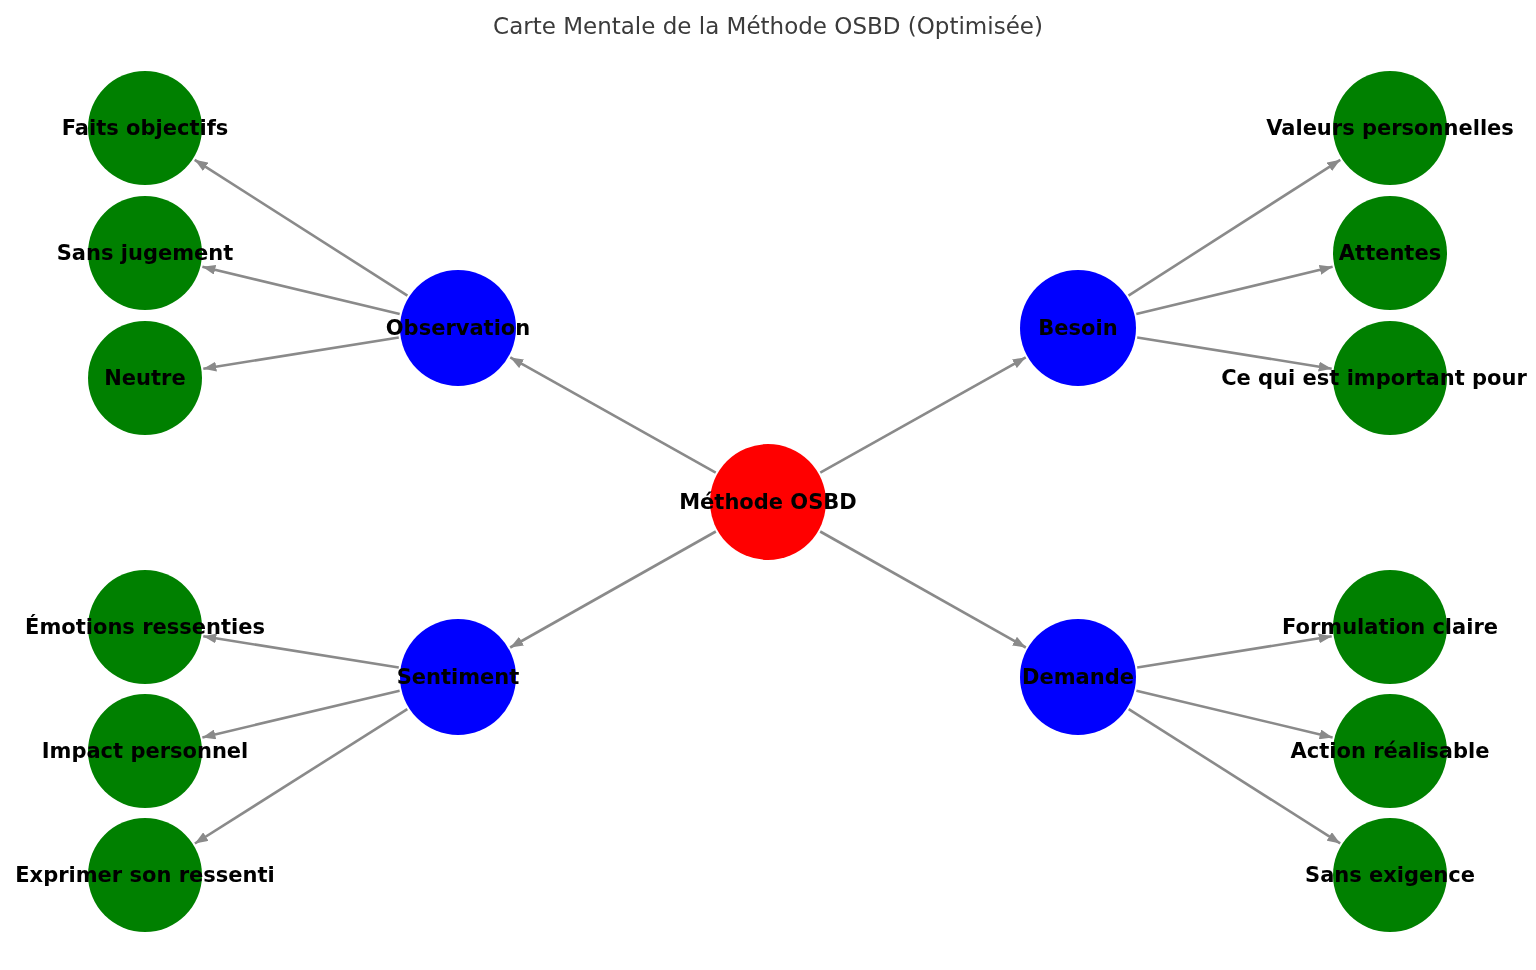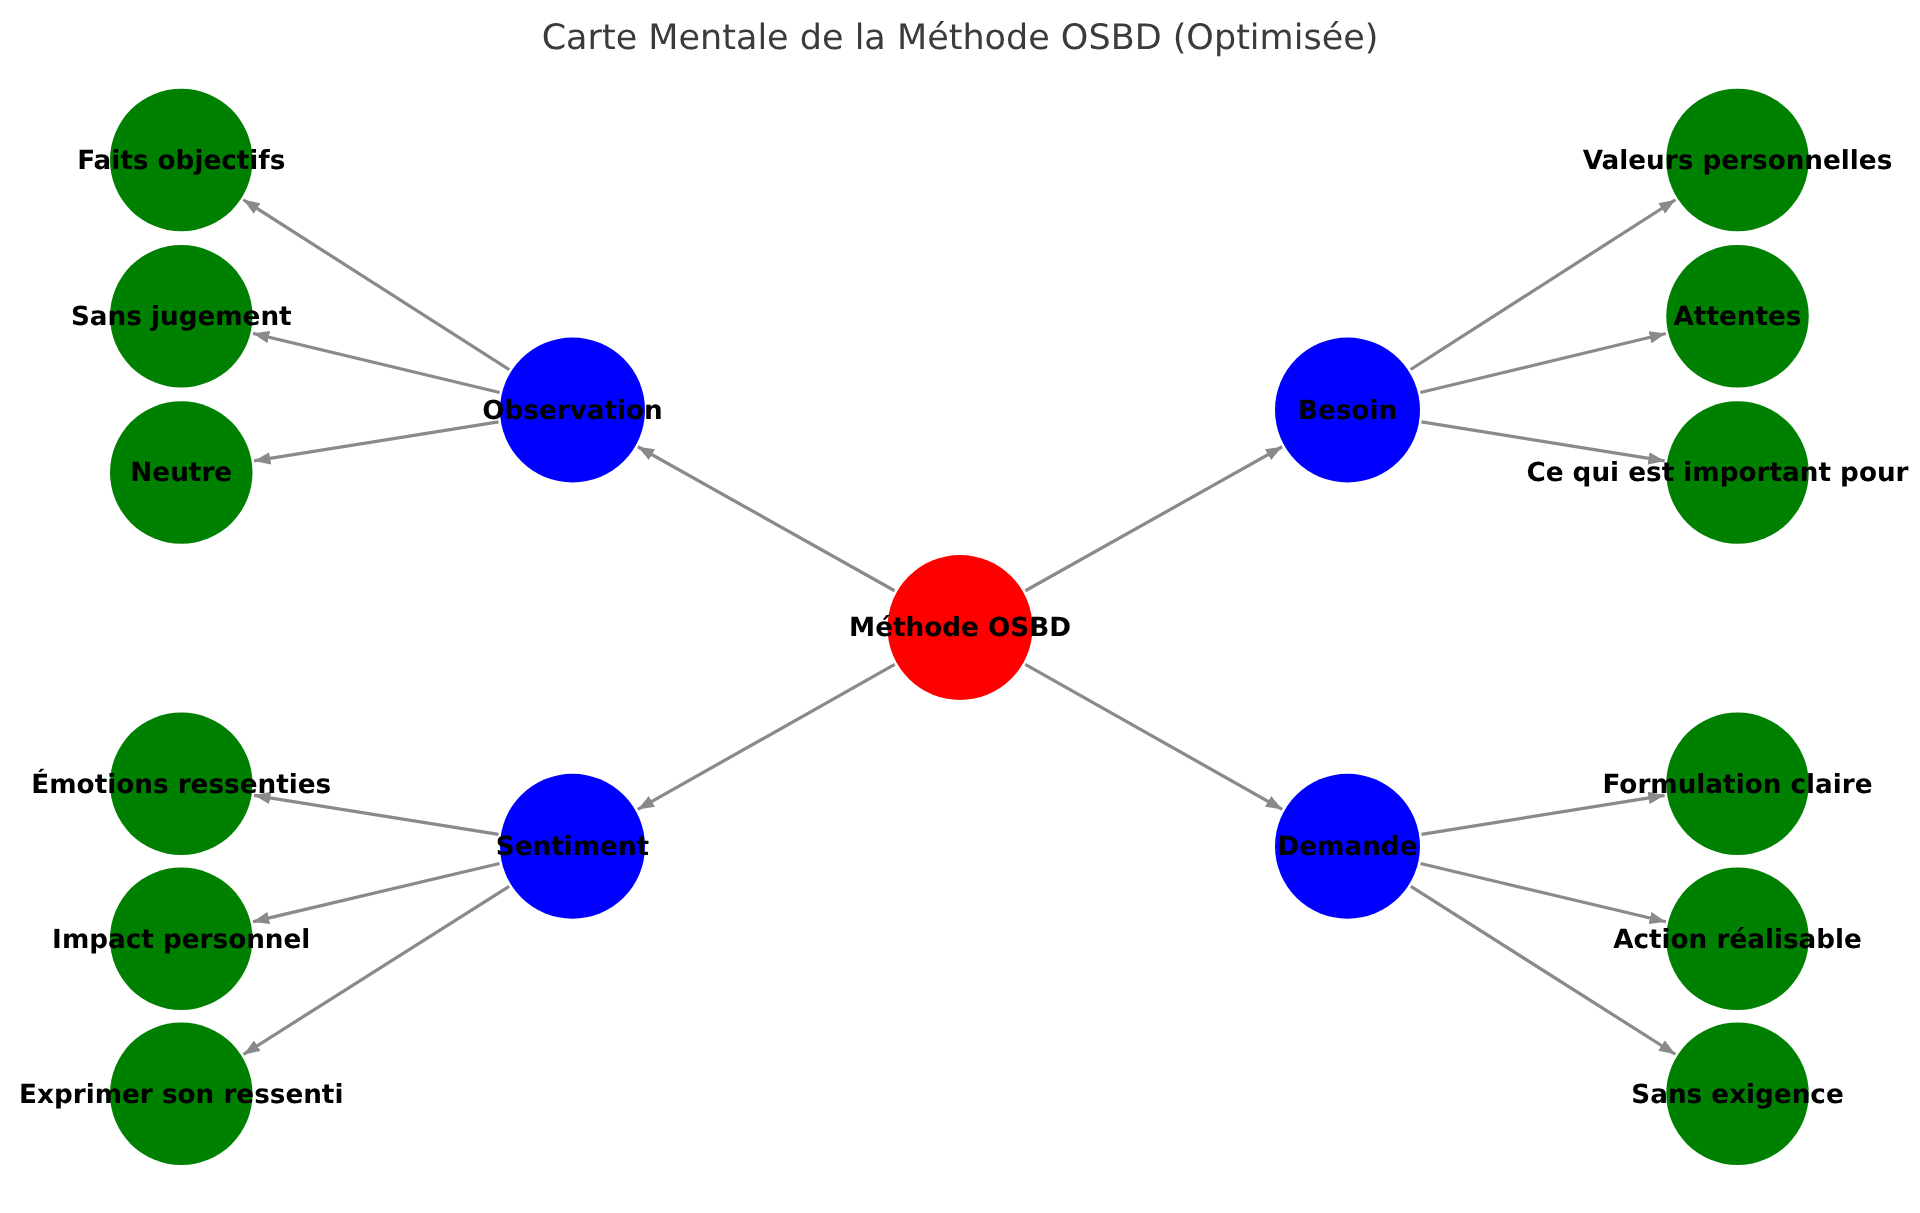--- a/index.html
+++ b/index.html
@@ -14,21 +14,21 @@
     background: #ffffff;
     overflow: hidden;
     font-family: "DejaVu Sans", sans-serif;
   }
   .diagram-title {
     position: absolute;
     top: 13px;
     left: 0;
     width: 100%;
     text-align: center;
-    font-size: 28px;
+    font-size: 23px;
     font-weight: 400;
     color: #3b3b3b;
     letter-spacing: 0px;
     user-select: none;
   }
   svg.graph {
     position: absolute;
     inset: 0;
     width: 1536px;
     height: 970px;

